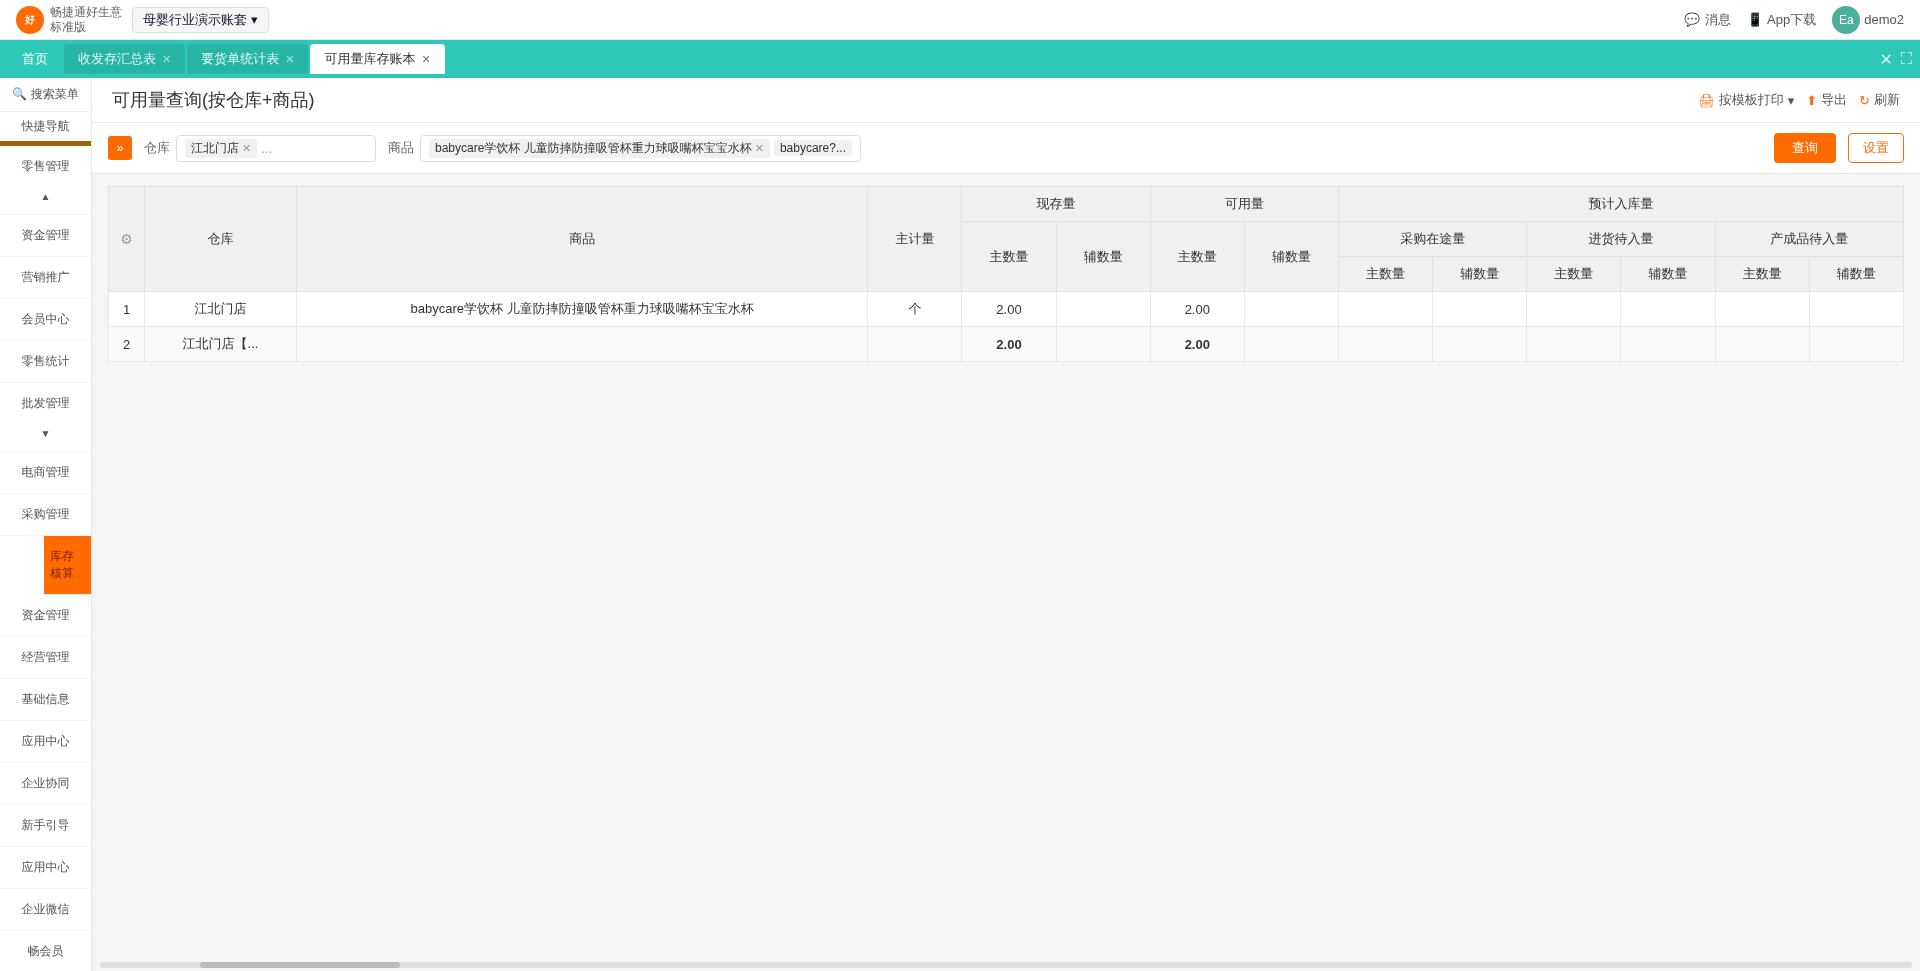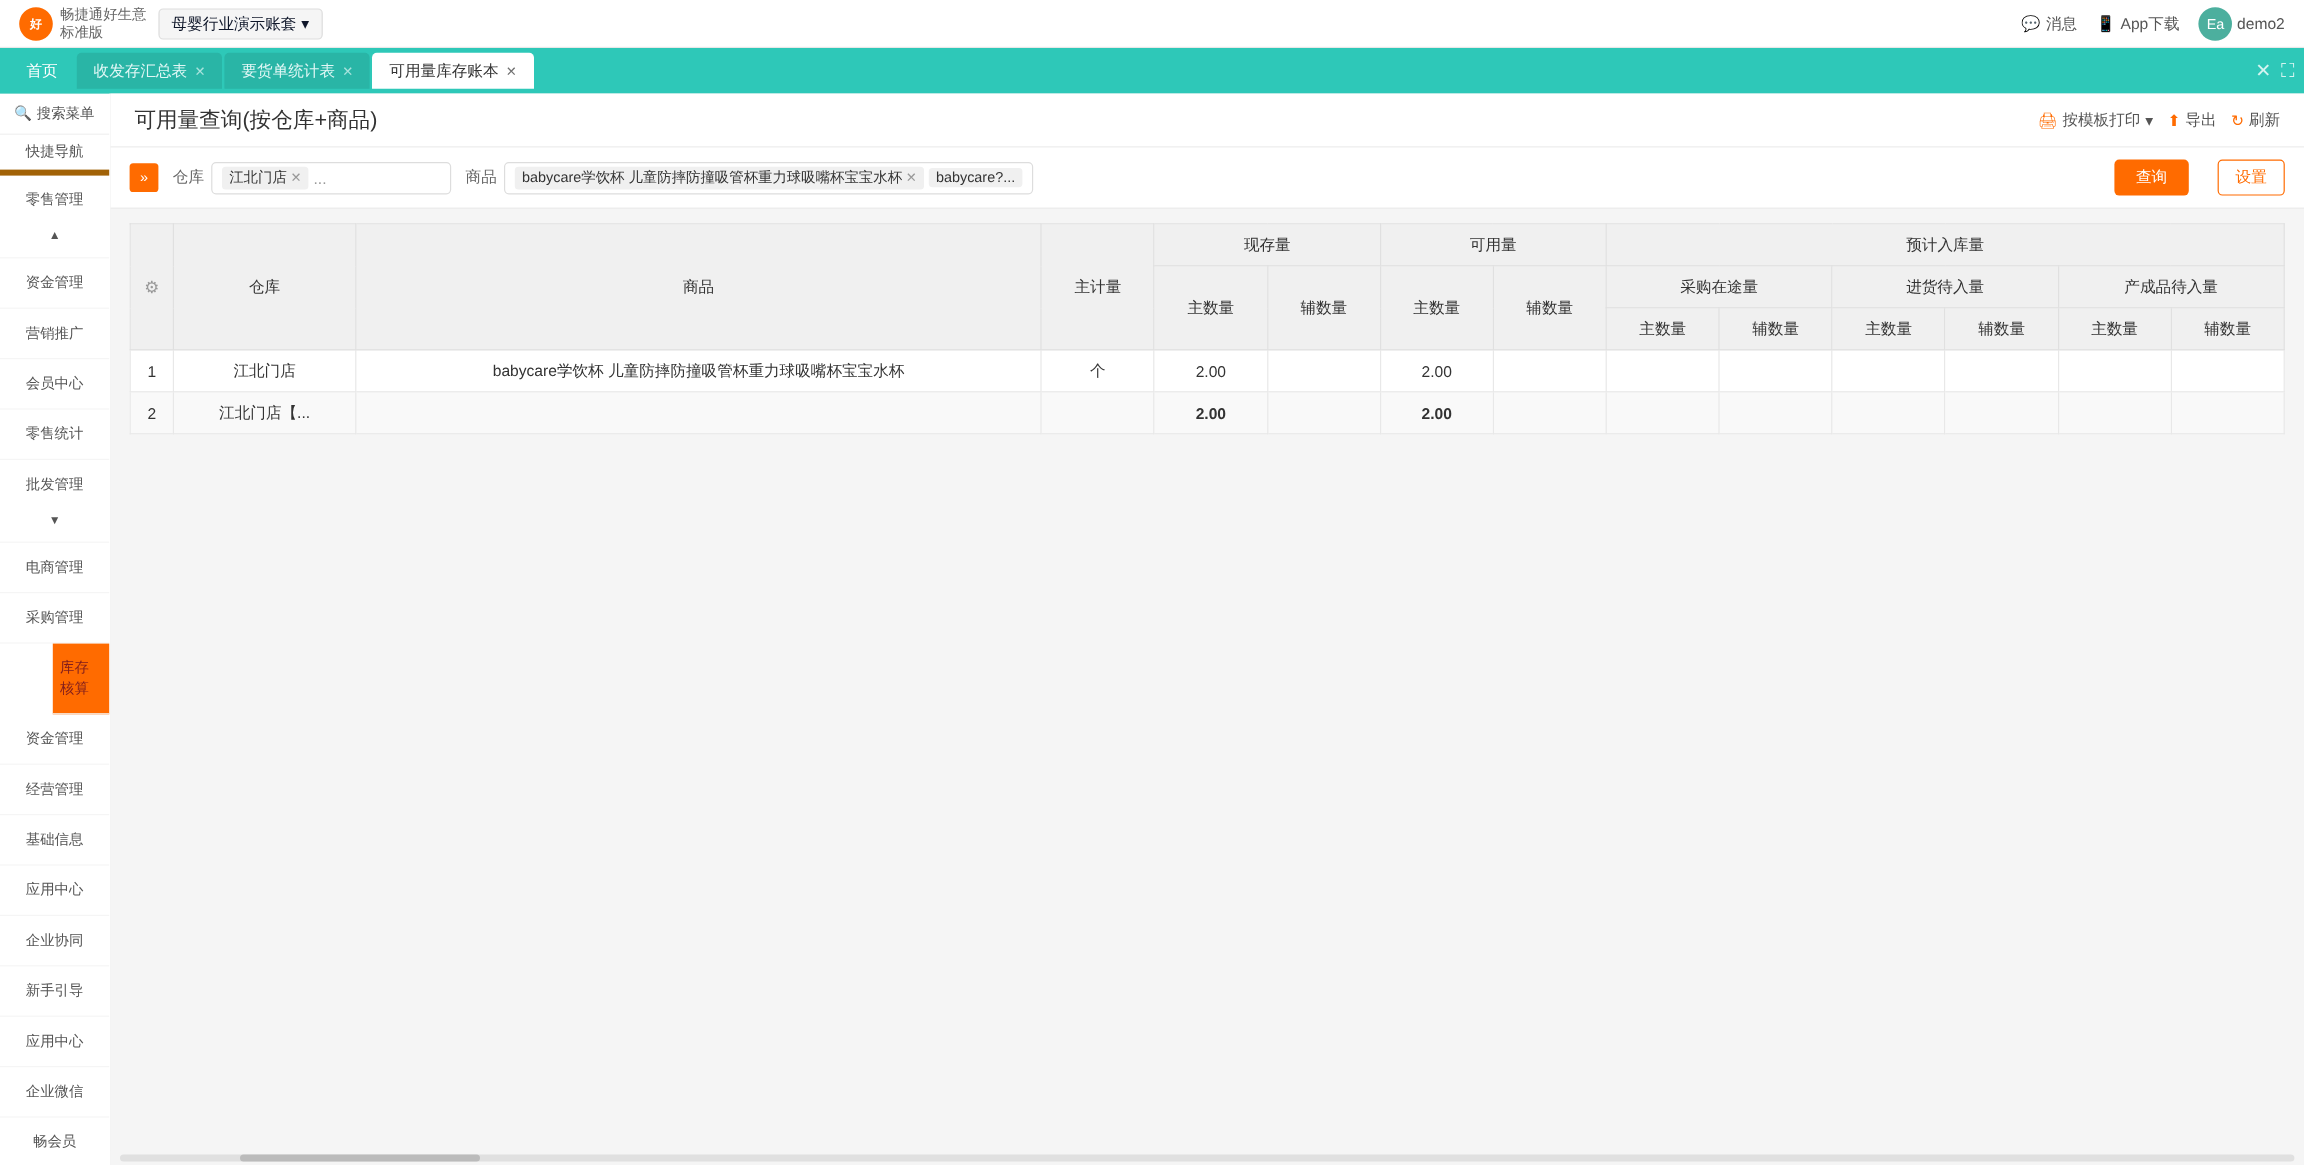--- a/index.html
+++ b/index.html
@@ -290,21 +290,21 @@
       color: #999;
       font-size: 11px;
     }
     .filter-more {
       color: #999;
       cursor: pointer;
     }
     .filter-actions {
       margin-left: auto;
       display: flex;
-      gap: 24px;
+      gap: 12px;
     }
     .btn-query {
       background: #ff6b00;
       color: #fff;
       border: none;
       padding: 6px 18px;
       border-radius: 4px;
       font-size: 13px;
       cursor: pointer;
     }

